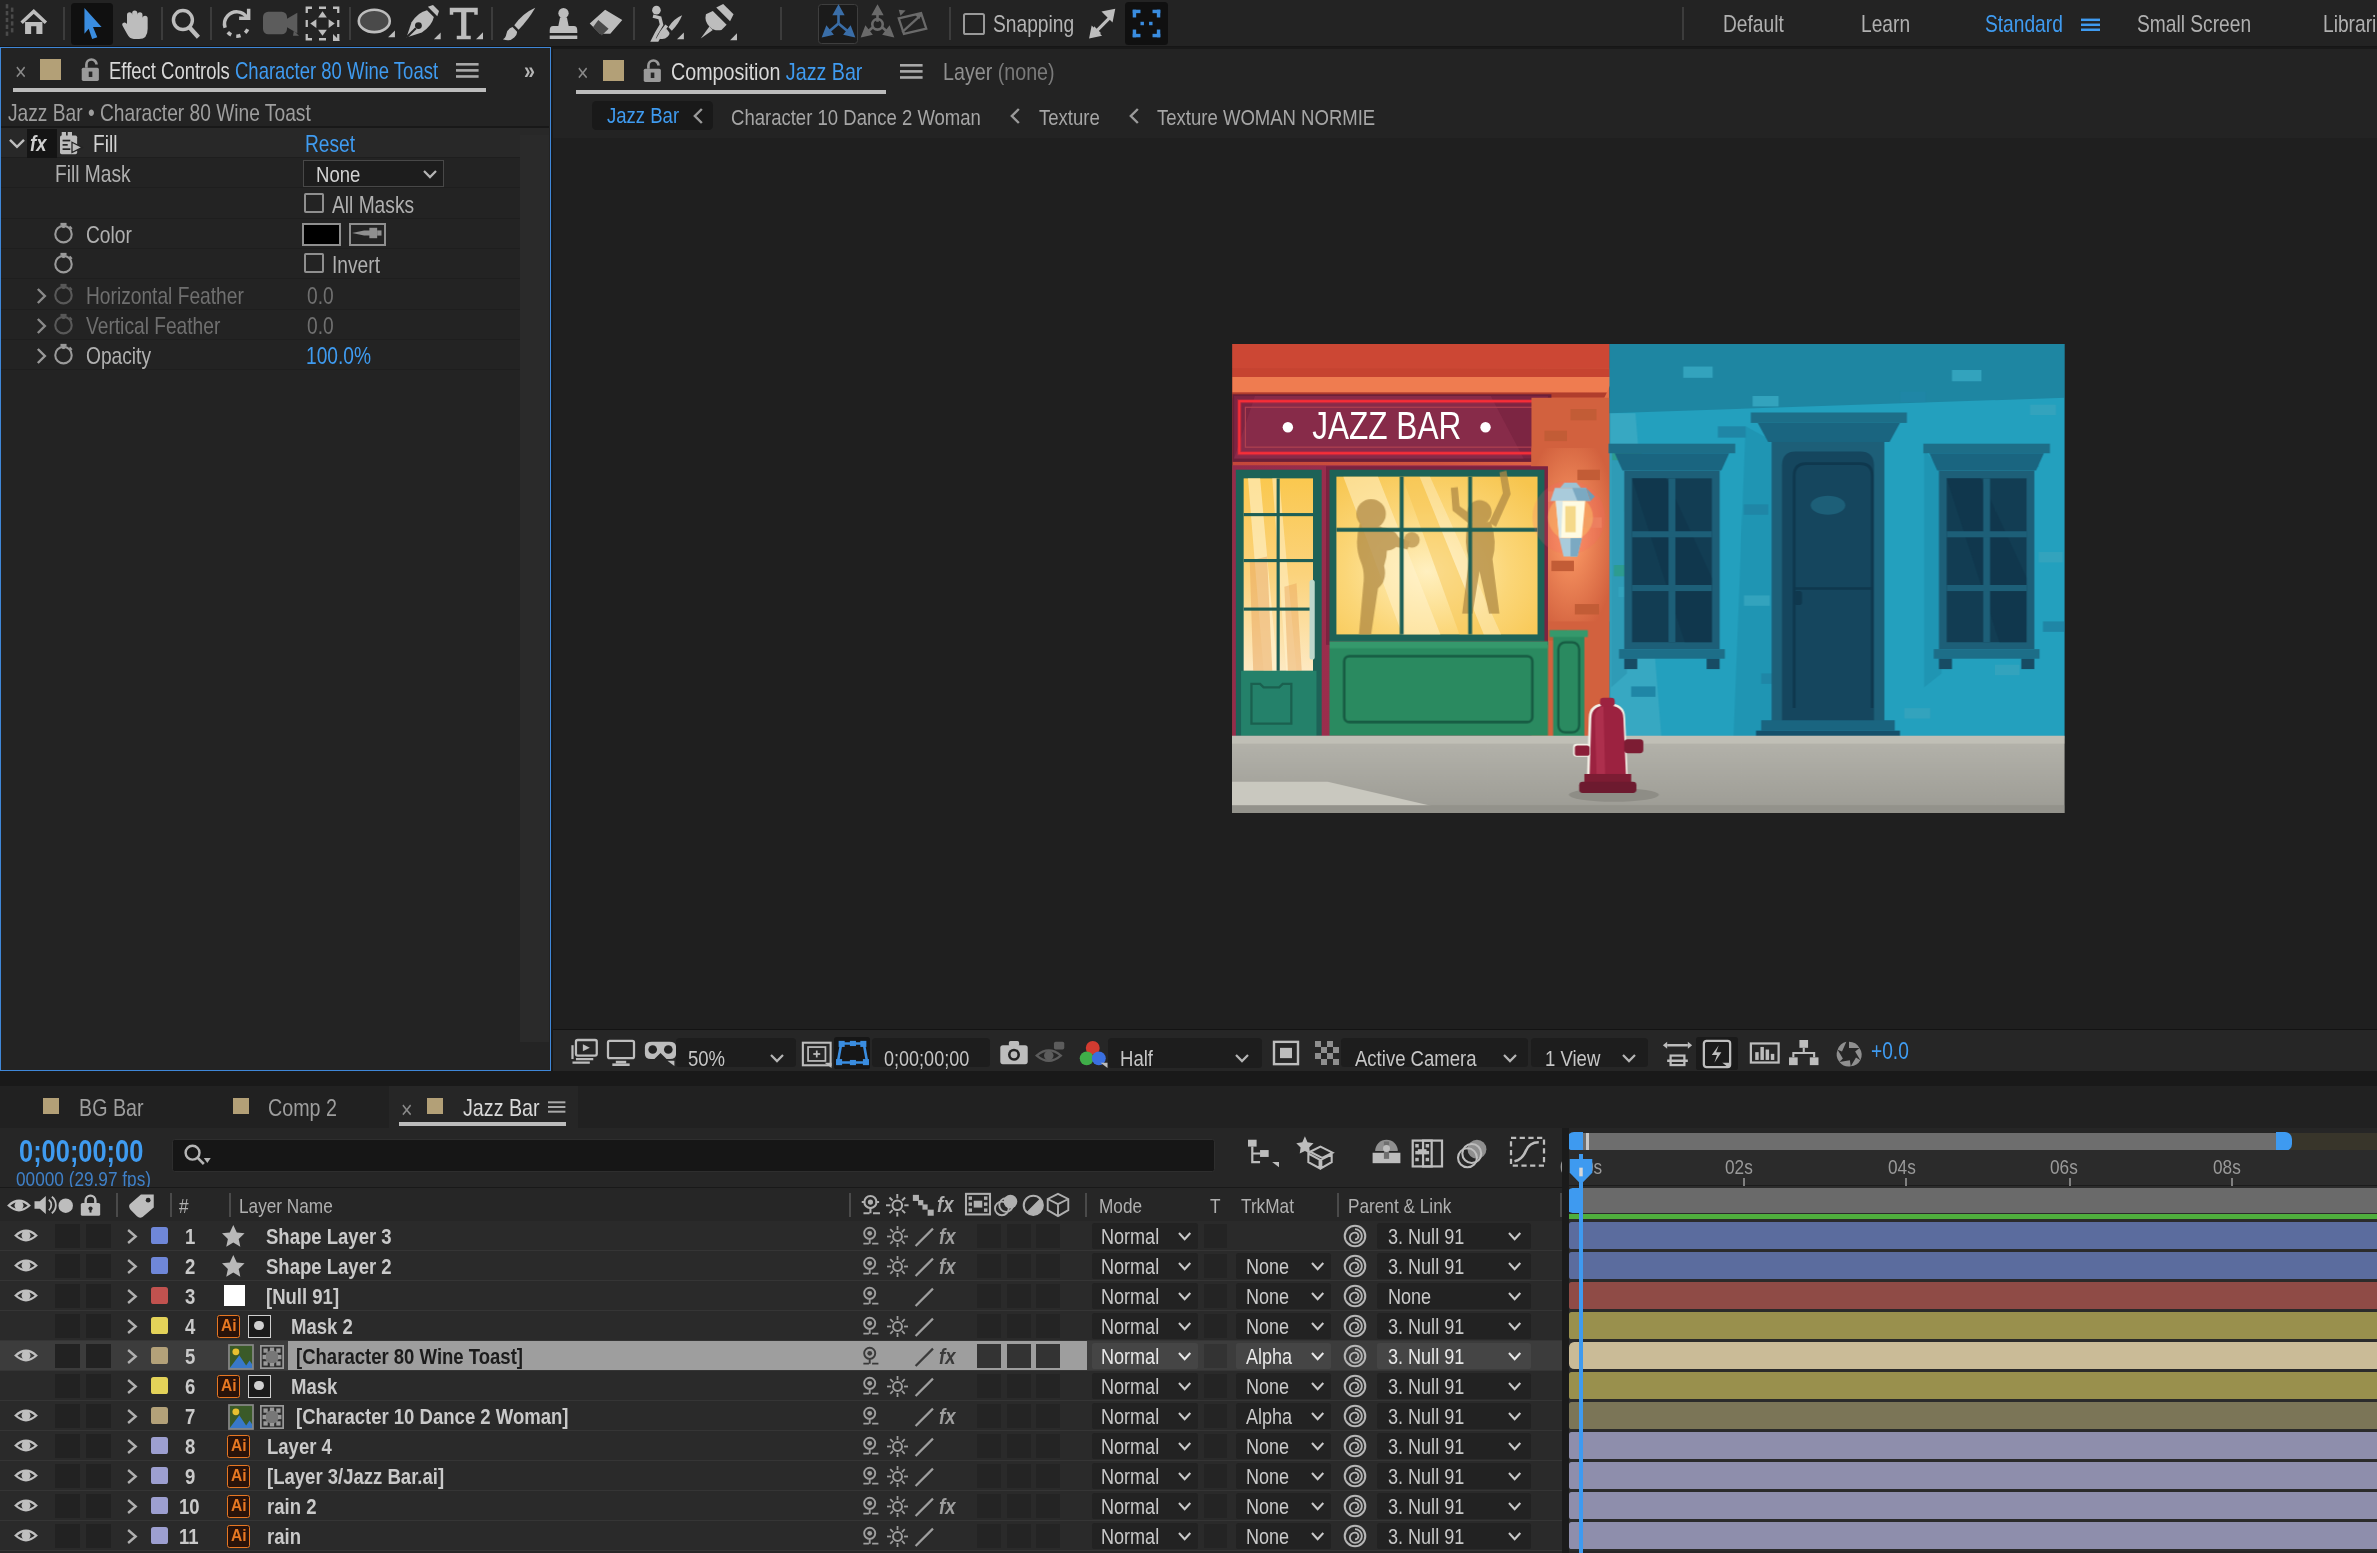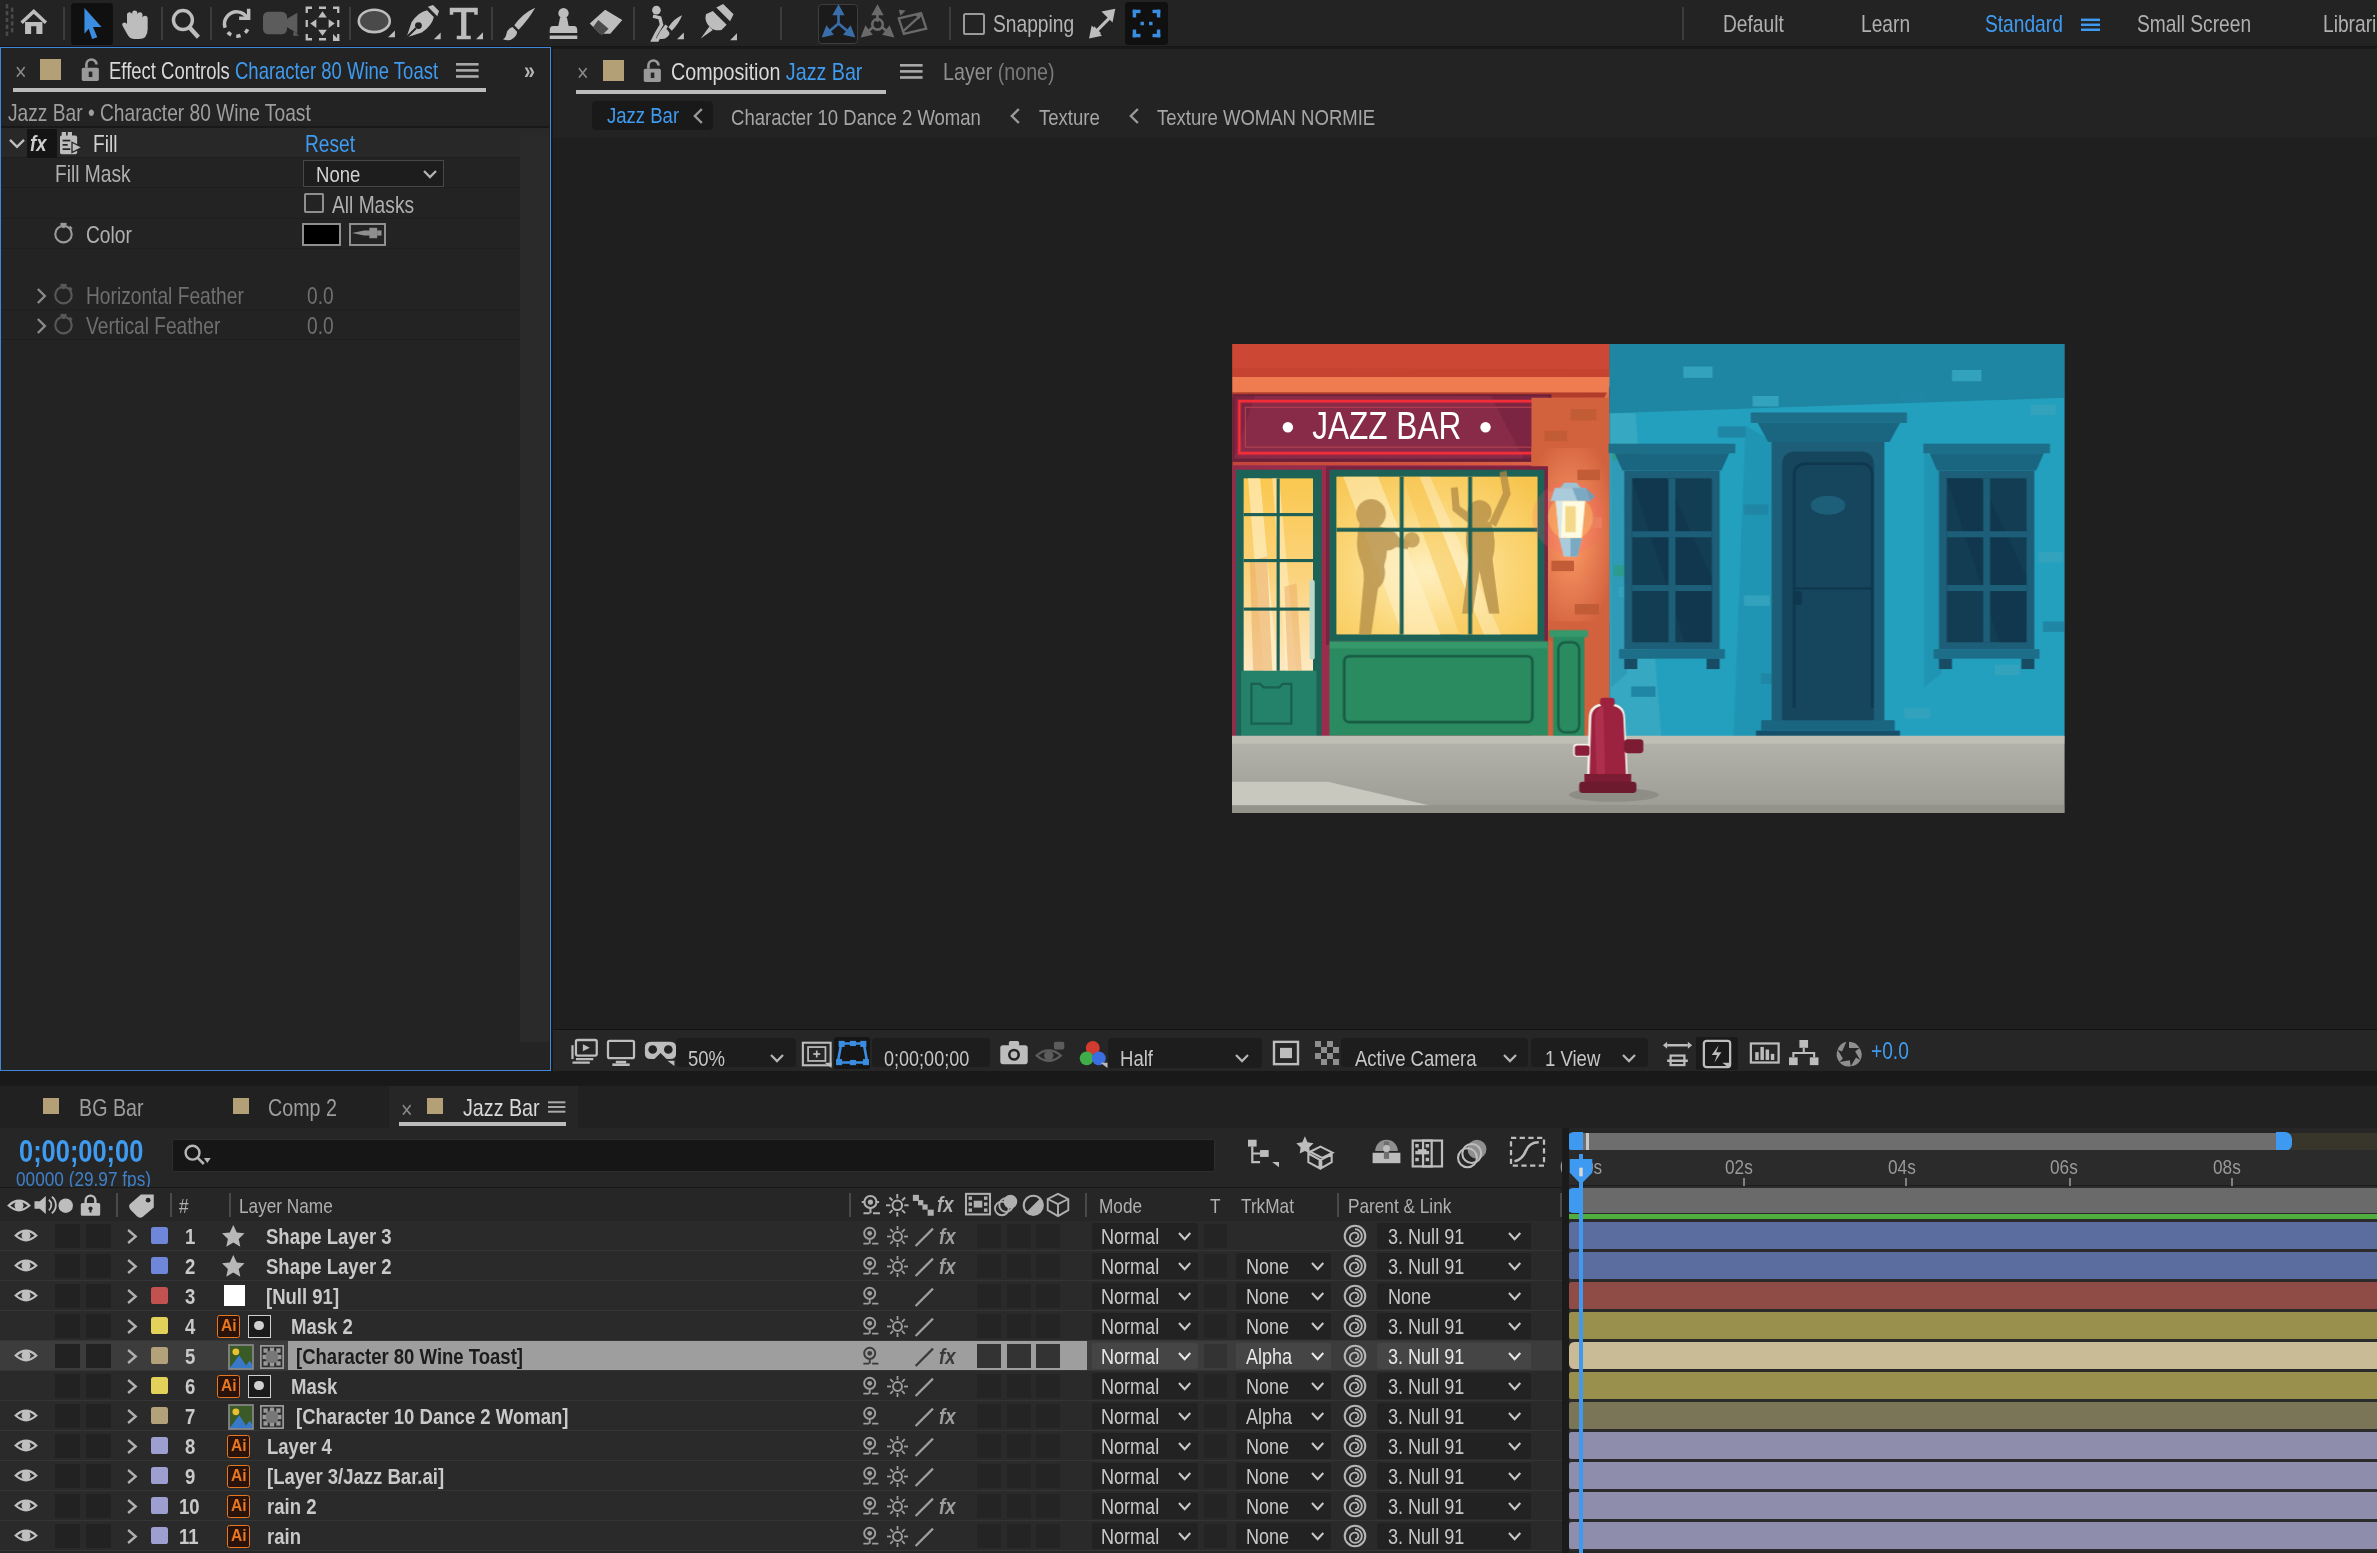--- a/index.html
+++ b/index.html
@@ -297,20 +297,27 @@
     <div class="abs" style="left:301px;top:3.5px;width:39px;height:23.4px;background:#000;border:2.6px solid #8f8f8f;"></div>
     <div class="abs" style="left:348px;top:3.5px;width:37px;height:23.4px;border:2.6px solid #8f8f8f;">
       <svg width="29.5" height="14" viewBox="0 0 34 16" style="left:0.9px;top:1.7px">
         <path d="M0 8 L14 5 h8 v6 h-8 Z" fill="#8f8f8f"></path>
         <rect x="20" y="2" width="9" height="12" fill="#8f8f8f"></rect>
         <rect x="29" y="5" width="5" height="6" fill="#8f8f8f"></rect>
       </svg>
     </div>
   </div>
 
+  <div class="abs" style="left:0;top:201px;width:548px;height:30px;border-bottom:0.9px solid #1e1e1e;">
+    <svg width="21" height="26" style="left:52px;top:2.6px" viewBox="0 0 24 30">
+        <use href="#stopwatch"></use>
+      </svg>
+    <div class="abs" style="left:303px;top:4.3px;width:20px;height:20px;border:2.6px solid #8f8f8f;border-radius:1.7px;"></div>
+    <div class="txt" style="left:331px;top:2.6px;color:#b0b0b0;font-size:23.4px;">Invert</div>
+  </div>
 
   <div class="abs" style="left:0;top:232px;width:548px;height:30px;border-bottom:0.9px solid #1e1e1e;">
     <svg width="8.7" height="14" viewBox="0 0 7 14" style="left:36px;top:8.7px">
         <path d="M0 0 L7 7 L0 14" fill="none" stroke="#8a8a8a" stroke-width="2.4"></path>
       </svg>
     <svg width="21" height="26" style="left:52px;top:2.6px;opacity:.45" viewBox="0 0 24 30">
         <use href="#stopwatch"></use>
       </svg>
     <div class="txt" style="left:85px;top:2.6px;color:#6f6f6f;font-size:23.4px;">Horizontal Feather</div>
     <div class="txt" style="left:306px;top:2.6px;color:#6f6f6f;font-size:23.4px;">0.0</div>
@@ -320,20 +327,30 @@
     <svg width="8.7" height="14" viewBox="0 0 7 14" style="left:36px;top:8.7px">
         <path d="M0 0 L7 7 L0 14" fill="none" stroke="#8a8a8a" stroke-width="2.4"></path>
       </svg>
     <svg width="21" height="26" style="left:52px;top:2.6px;opacity:.45" viewBox="0 0 24 30">
         <use href="#stopwatch"></use>
       </svg>
     <div class="txt" style="left:85px;top:2.6px;color:#6f6f6f;font-size:23.4px;">Vertical Feather</div>
     <div class="txt" style="left:306px;top:2.6px;color:#6f6f6f;font-size:23.4px;">0.0</div>
   </div>
 
+  <div class="abs" style="left:0;top:292px;width:548px;height:30px;border-bottom:0.9px solid #1e1e1e;">
+    <svg width="8.7" height="14" viewBox="0 0 7 14" style="left:36px;top:8.7px">
+        <path d="M0 0 L7 7 L0 14" fill="none" stroke="#9a9a9a" stroke-width="2.4"></path>
+      </svg>
+    <svg width="21" height="26" style="left:52px;top:2.6px" viewBox="0 0 24 30">
+        <use href="#stopwatch"></use>
+      </svg>
+    <div class="txt" style="left:85px;top:2.6px;color:#b0b0b0;font-size:23.4px;">Opacity</div>
+    <div class="txt" style="left:305px;top:2.6px;color:#3f9bf0;font-size:23.4px;">100.0%</div>
+  </div>
 
   <div class="abs" style="left:519px;top:87px;width:29px;height:907px;background:#2a2a2a;"></div>
   <div class="abs" style="left:519px;top:994px;width:29px;height:27px;background:#242424;"></div>
 </div>
 
 <div class="abs" id="viewer" style="left:553px;top:49px;width:1825px;height:1022px;background:#232323;">
 
   <div class="txt" style="left:24px;top:10.4px;color:#8a8a8a;font-size:24px;">×</div>
   <div class="abs" style="left:50px;top:11.3px;width:21px;height:21px;background:#b3a077;"></div>
   <svg width="23.4" height="26" viewBox="0 0 27 30" style="left:88px;top:8.7px;transform:scale(0.9)">

